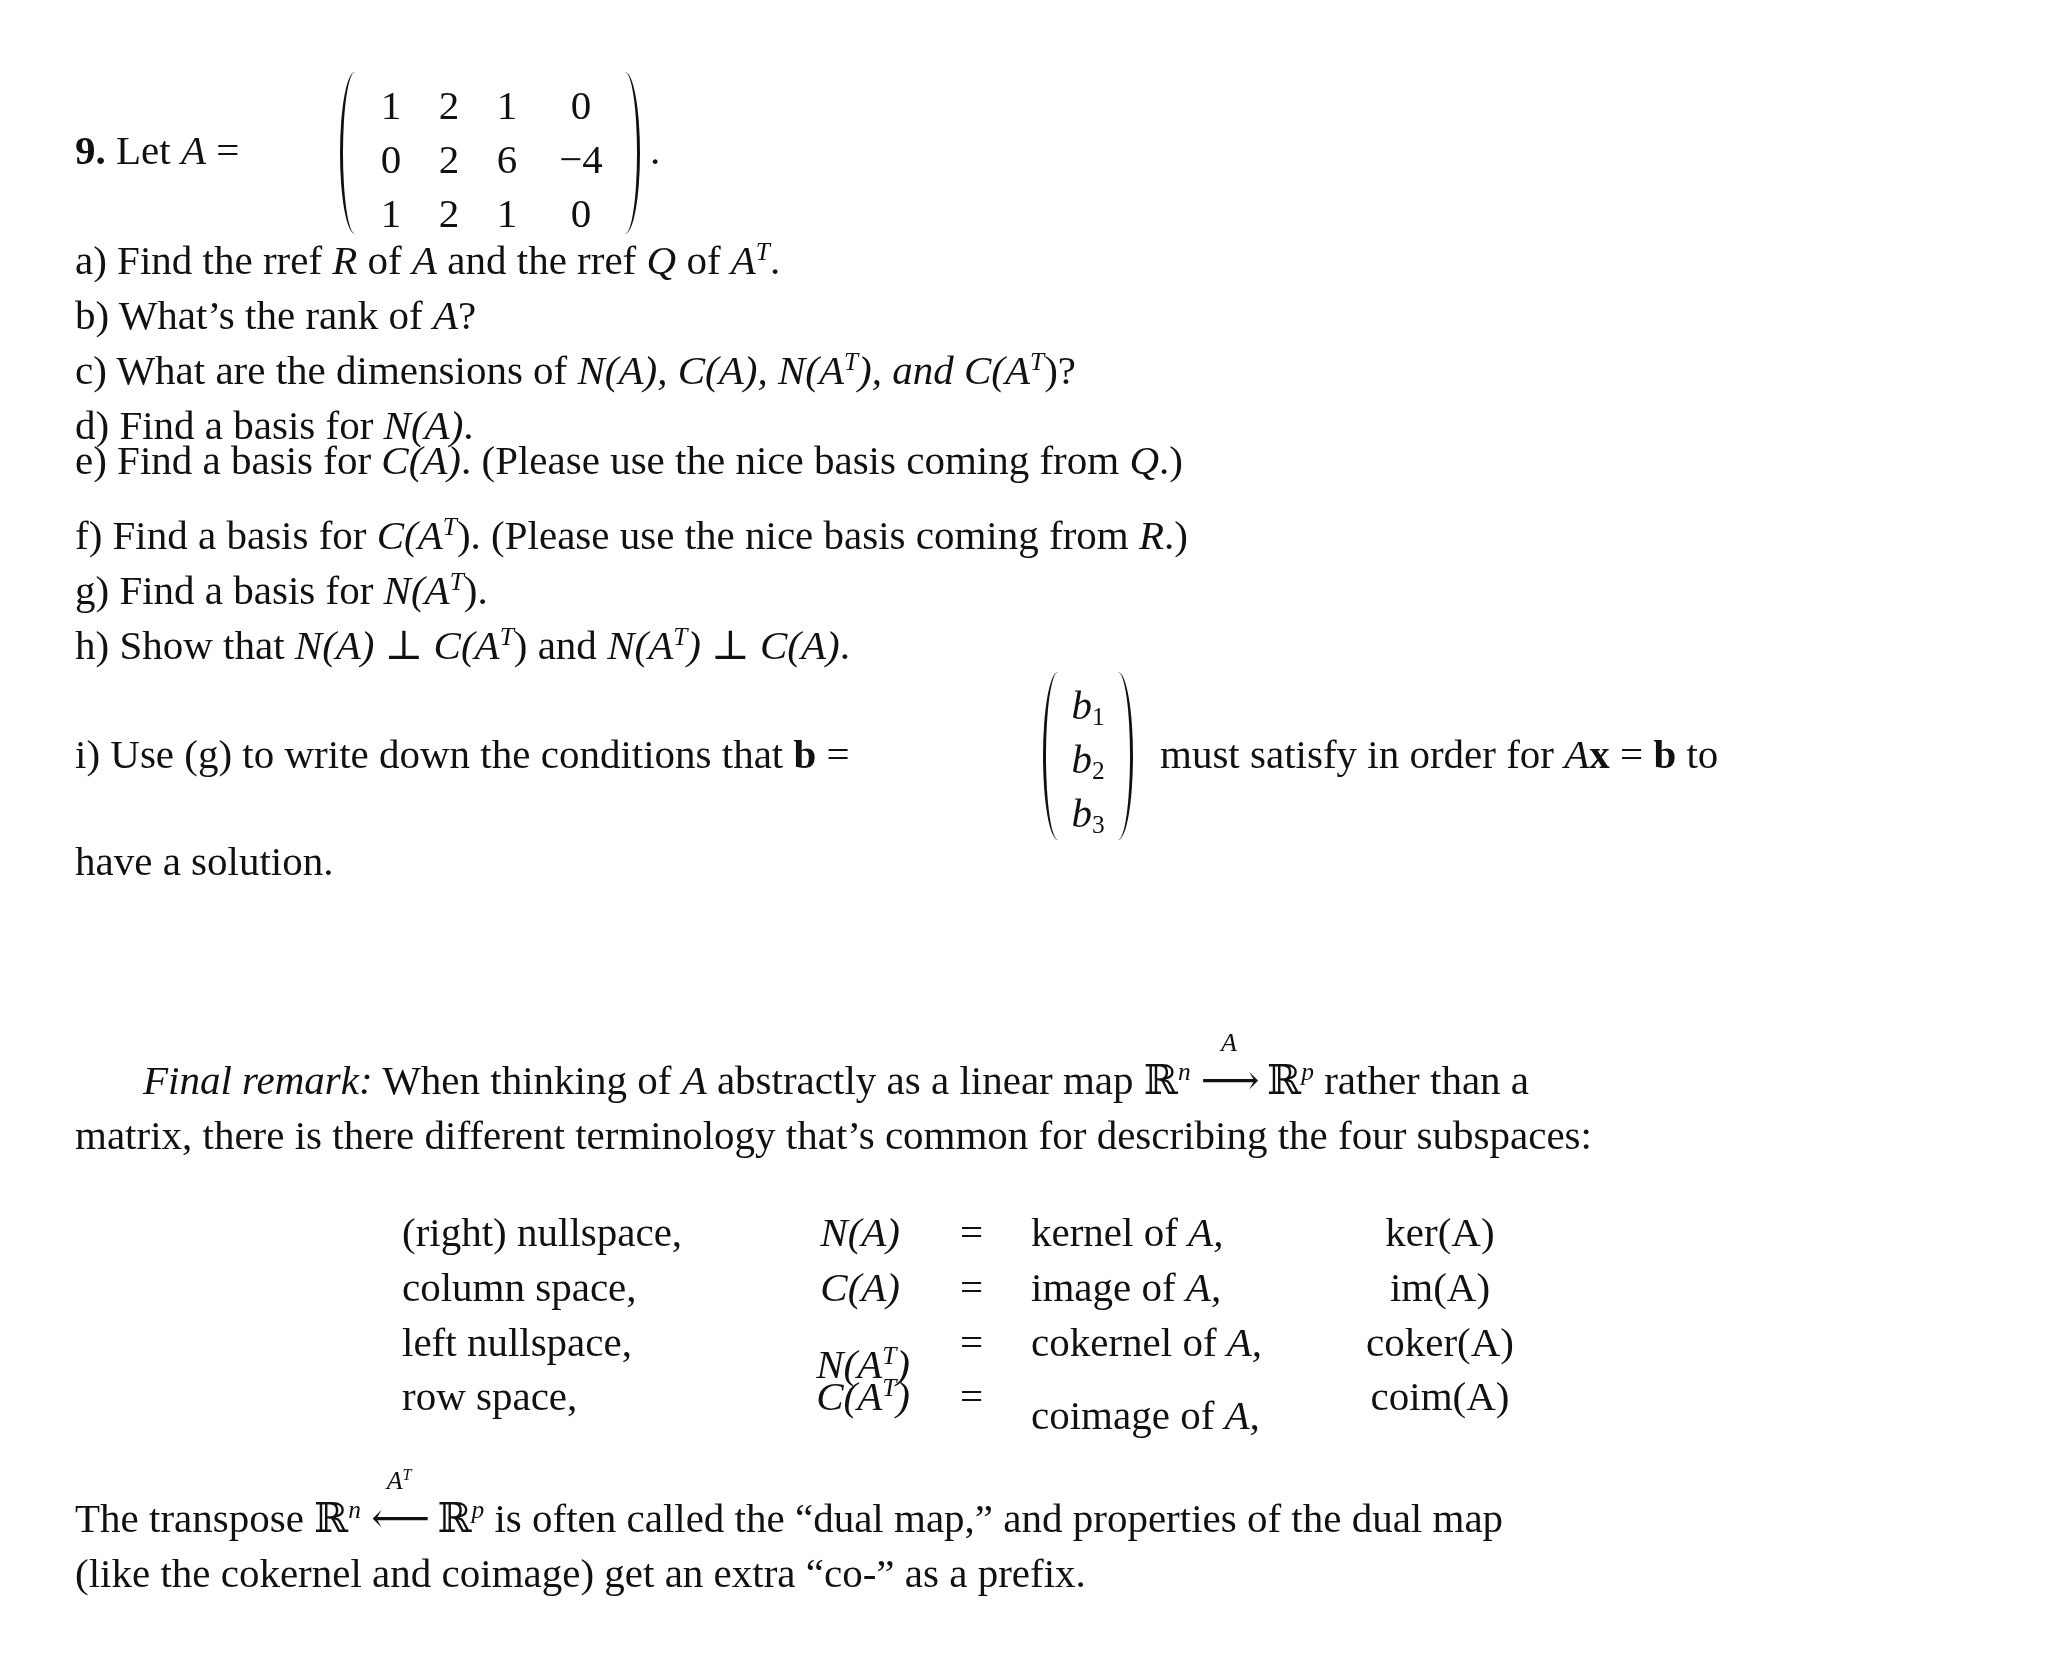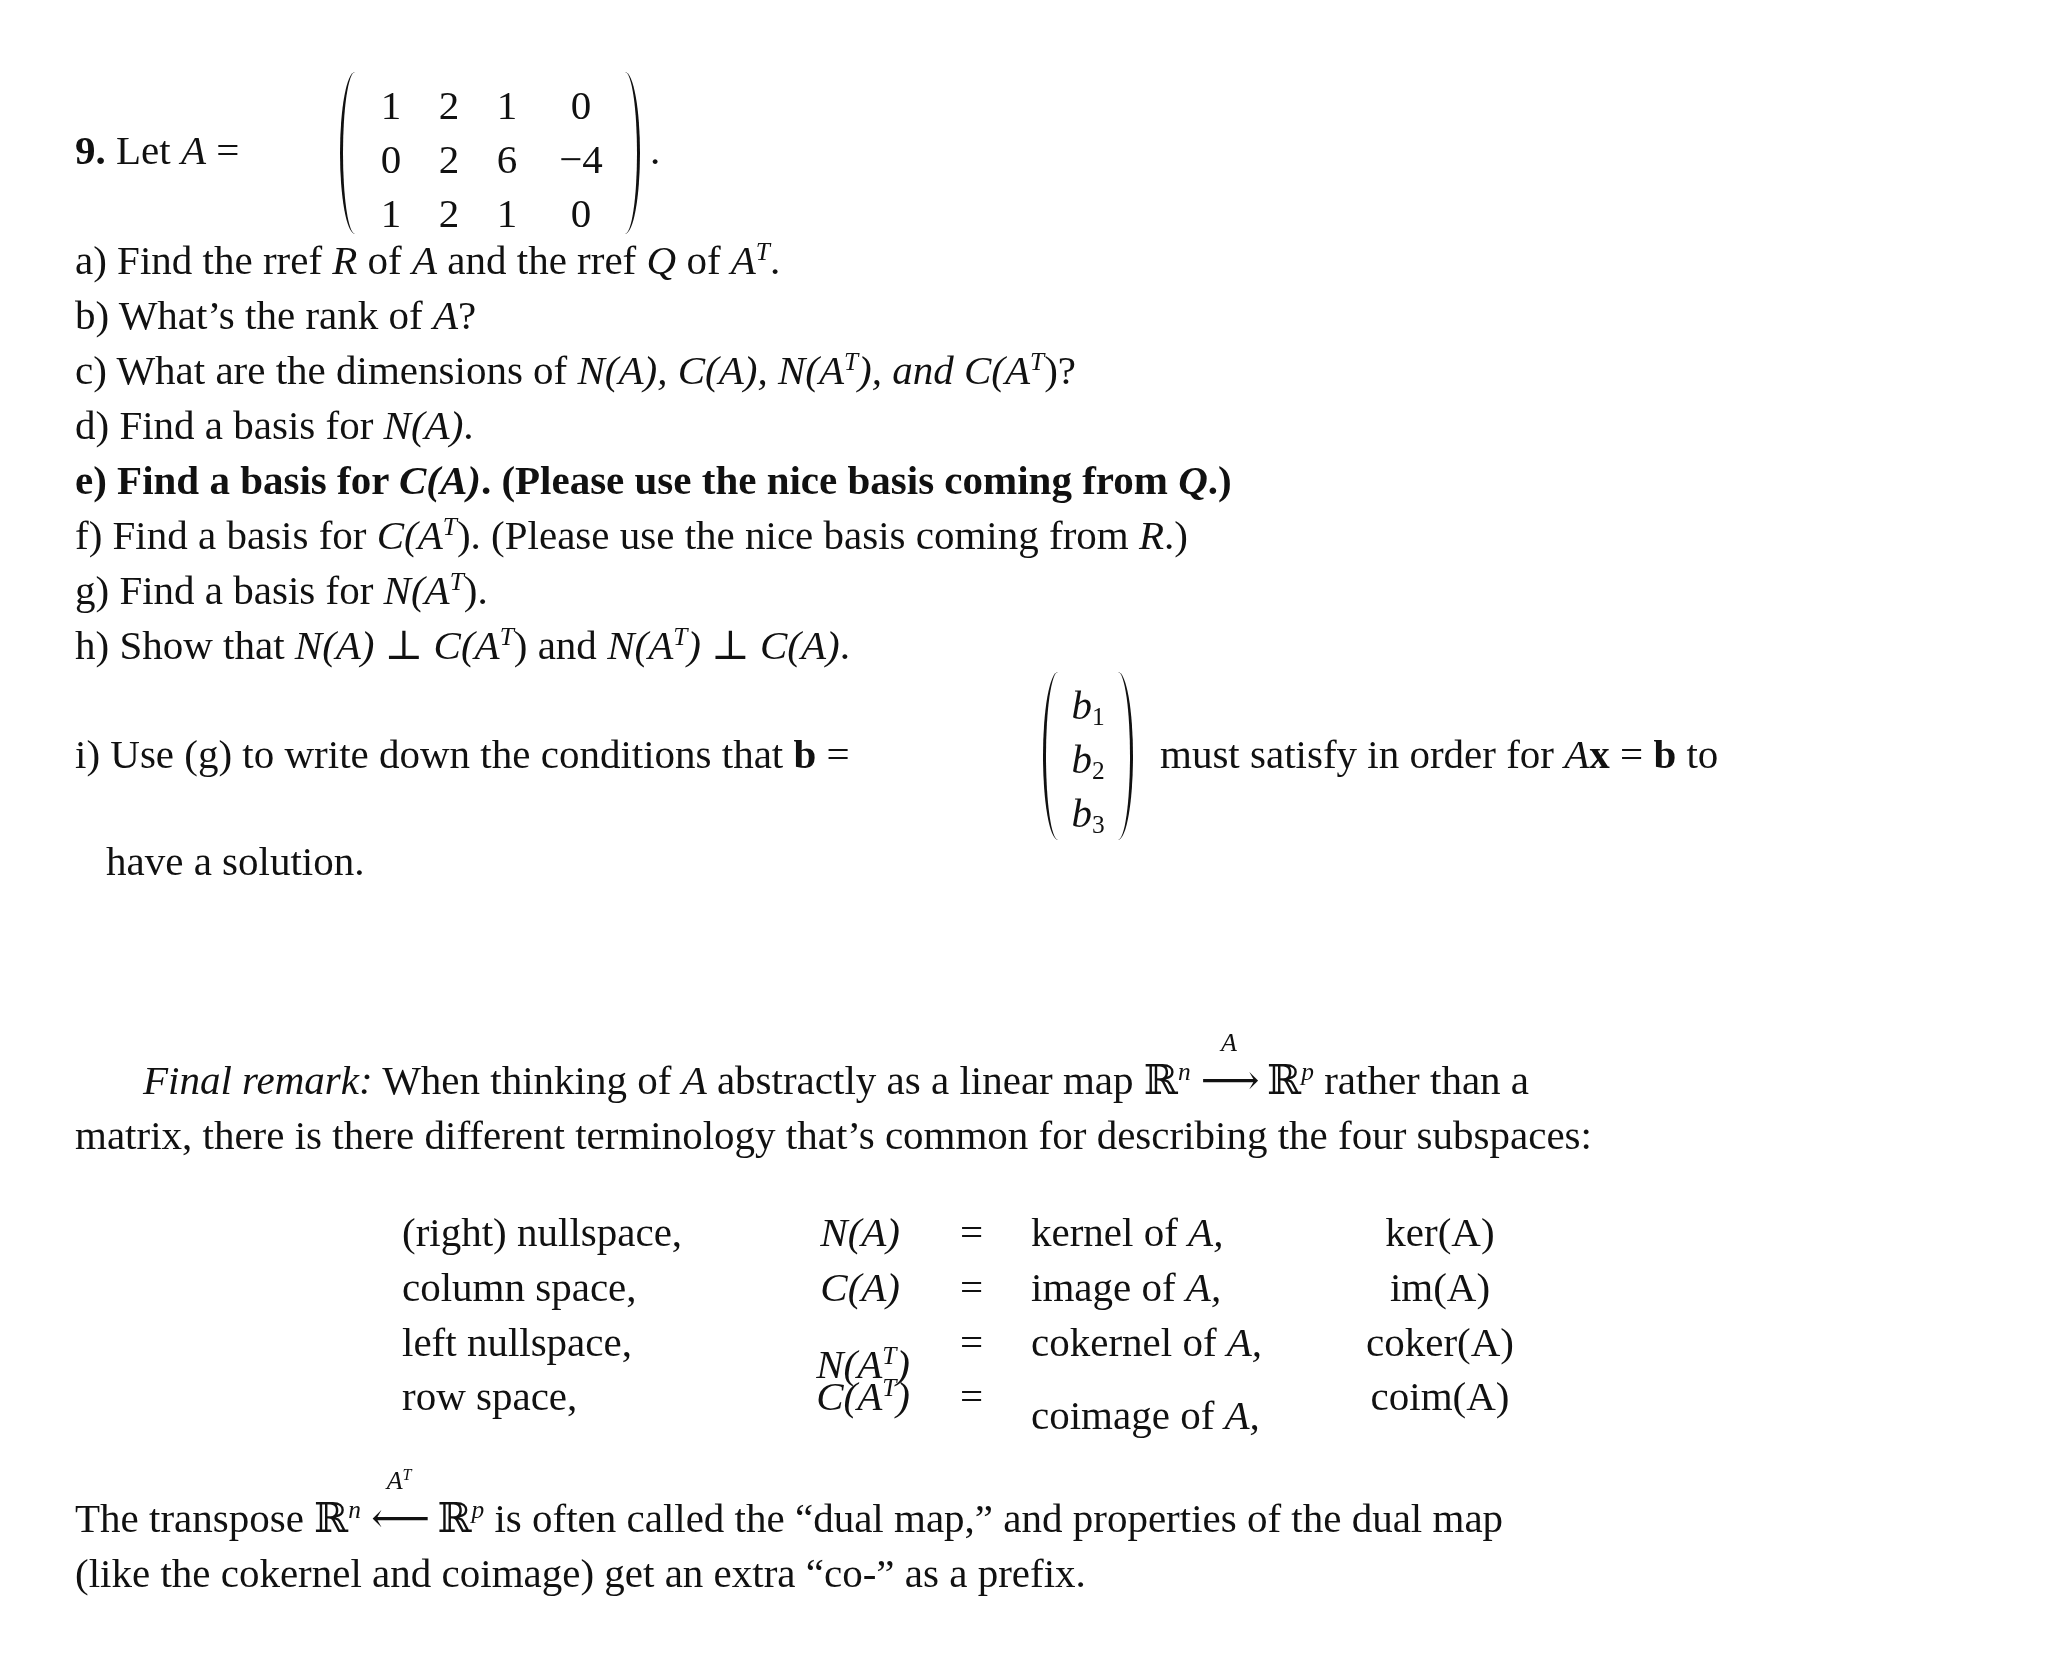--- a/index.html
+++ b/index.html
@@ -71,21 +71,21 @@
   <span>What are the dimensions of</span>
   <i class="m">N(A), C(A), N(A</i><sup>T</sup><i class="m">), and C(A</i><sup>T</sup><span>)?</span>
 </div>
 
 <div class="line" style="top:405px;font-family:Liberation Serif, serif;">
   <span>d)</span>
   <span>Find a basis for</span>
   <i class="m">N(A)</i><span>.</span>
 </div>
 
-<div class="line" style="top:460px;font-weight:bold;">
+<div class="line" style="top:440px;">
   <span>e)</span>
   <span>Find a basis for</span>
   <i class="m">C(A)</i><span>. (Please use the nice basis coming from</span>
   <i class="m">Q</i><span>.)</span>
 </div>
 
 <div class="line" style="top:515px;">
   <span>f)</span>
   <span>Find a basis for</span>
   <i class="m">C(A</i><sup>T</sup><span>). (Please use the nice basis coming from</span>
@@ -120,21 +120,21 @@
     <span><i class="m">b</i><sub>3</sub></span>
   </div>
 </div>
 <div class="line" style="left:1160px; top:734px;">
   <span>must satisfy in order for</span>
   <i class="m">A</i><b class="bf">x</b>
   <span>=</span>
   <b class="bf">b</b>
   <span>to</span>
 </div>
-<div class="line" style="top:841px;margin-left:31px;">have a solution.</div>
+<div class="line" style="top:841px;">have a solution.</div>
 
 <div class="line" style="left:143px; top:1060px;">
   <i>Final remark:</i>
   <span>When thinking of</span>
   <i class="m">A</i>
   <span>abstractly as a linear map</span>
   <span>ℝ</span><sup>n</sup>
   <span class="arrow"><span class="lbl">A</span><span>⟶</span></span>
   <span>ℝ</span><sup>p</sup>
   <span>rather than a</span>

